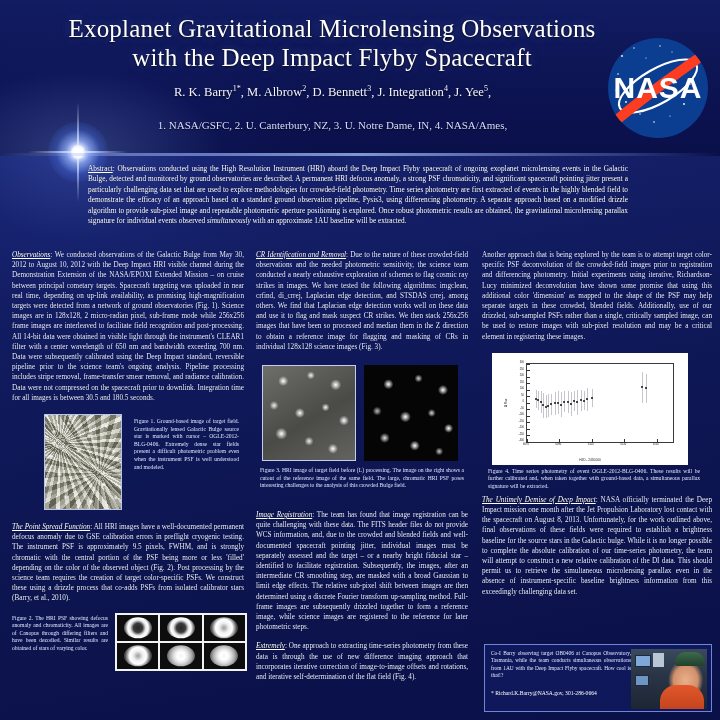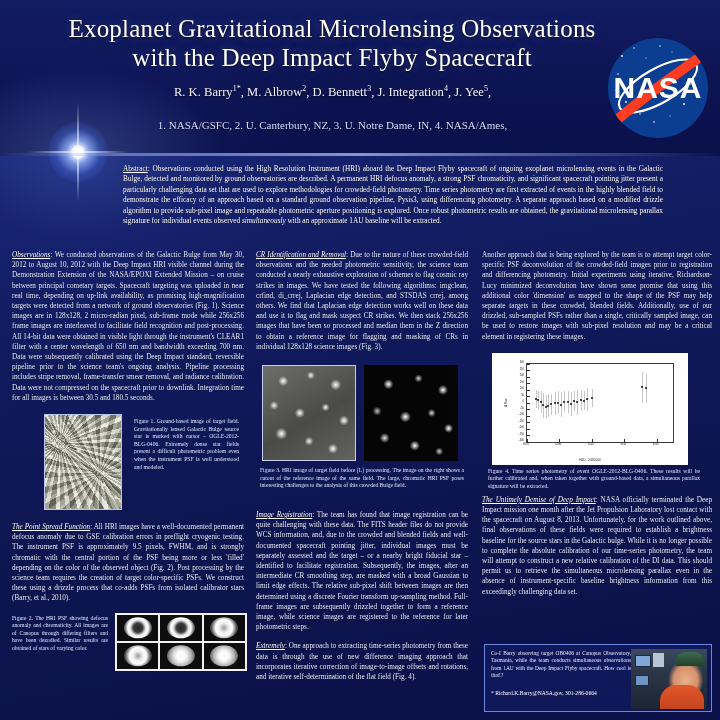--- a/index.html
+++ b/index.html
@@ -88,21 +88,20 @@
   }
 
   
   #abstract {
     position: absolute; left: 88px; top: 164px; width: 540px;
     color: #ffffff;
     font-size: 7.3px;
     line-height: 10.4px;
     text-align: justify;
     text-shadow: 0 0 1px rgba(0,0,0,0.6);
-    margin-left: 35px;
   }
   #abstract .hd { text-decoration: underline; }
   #abstract em { font-style: italic; }
 
   
   .col { position: absolute; top: 250px; }
   #col1 { left: 12px;  width: 232px; }
   #col2 { left: 256px; width: 212px; }
   #col3 { left: 482px; width: 230px; }
 

